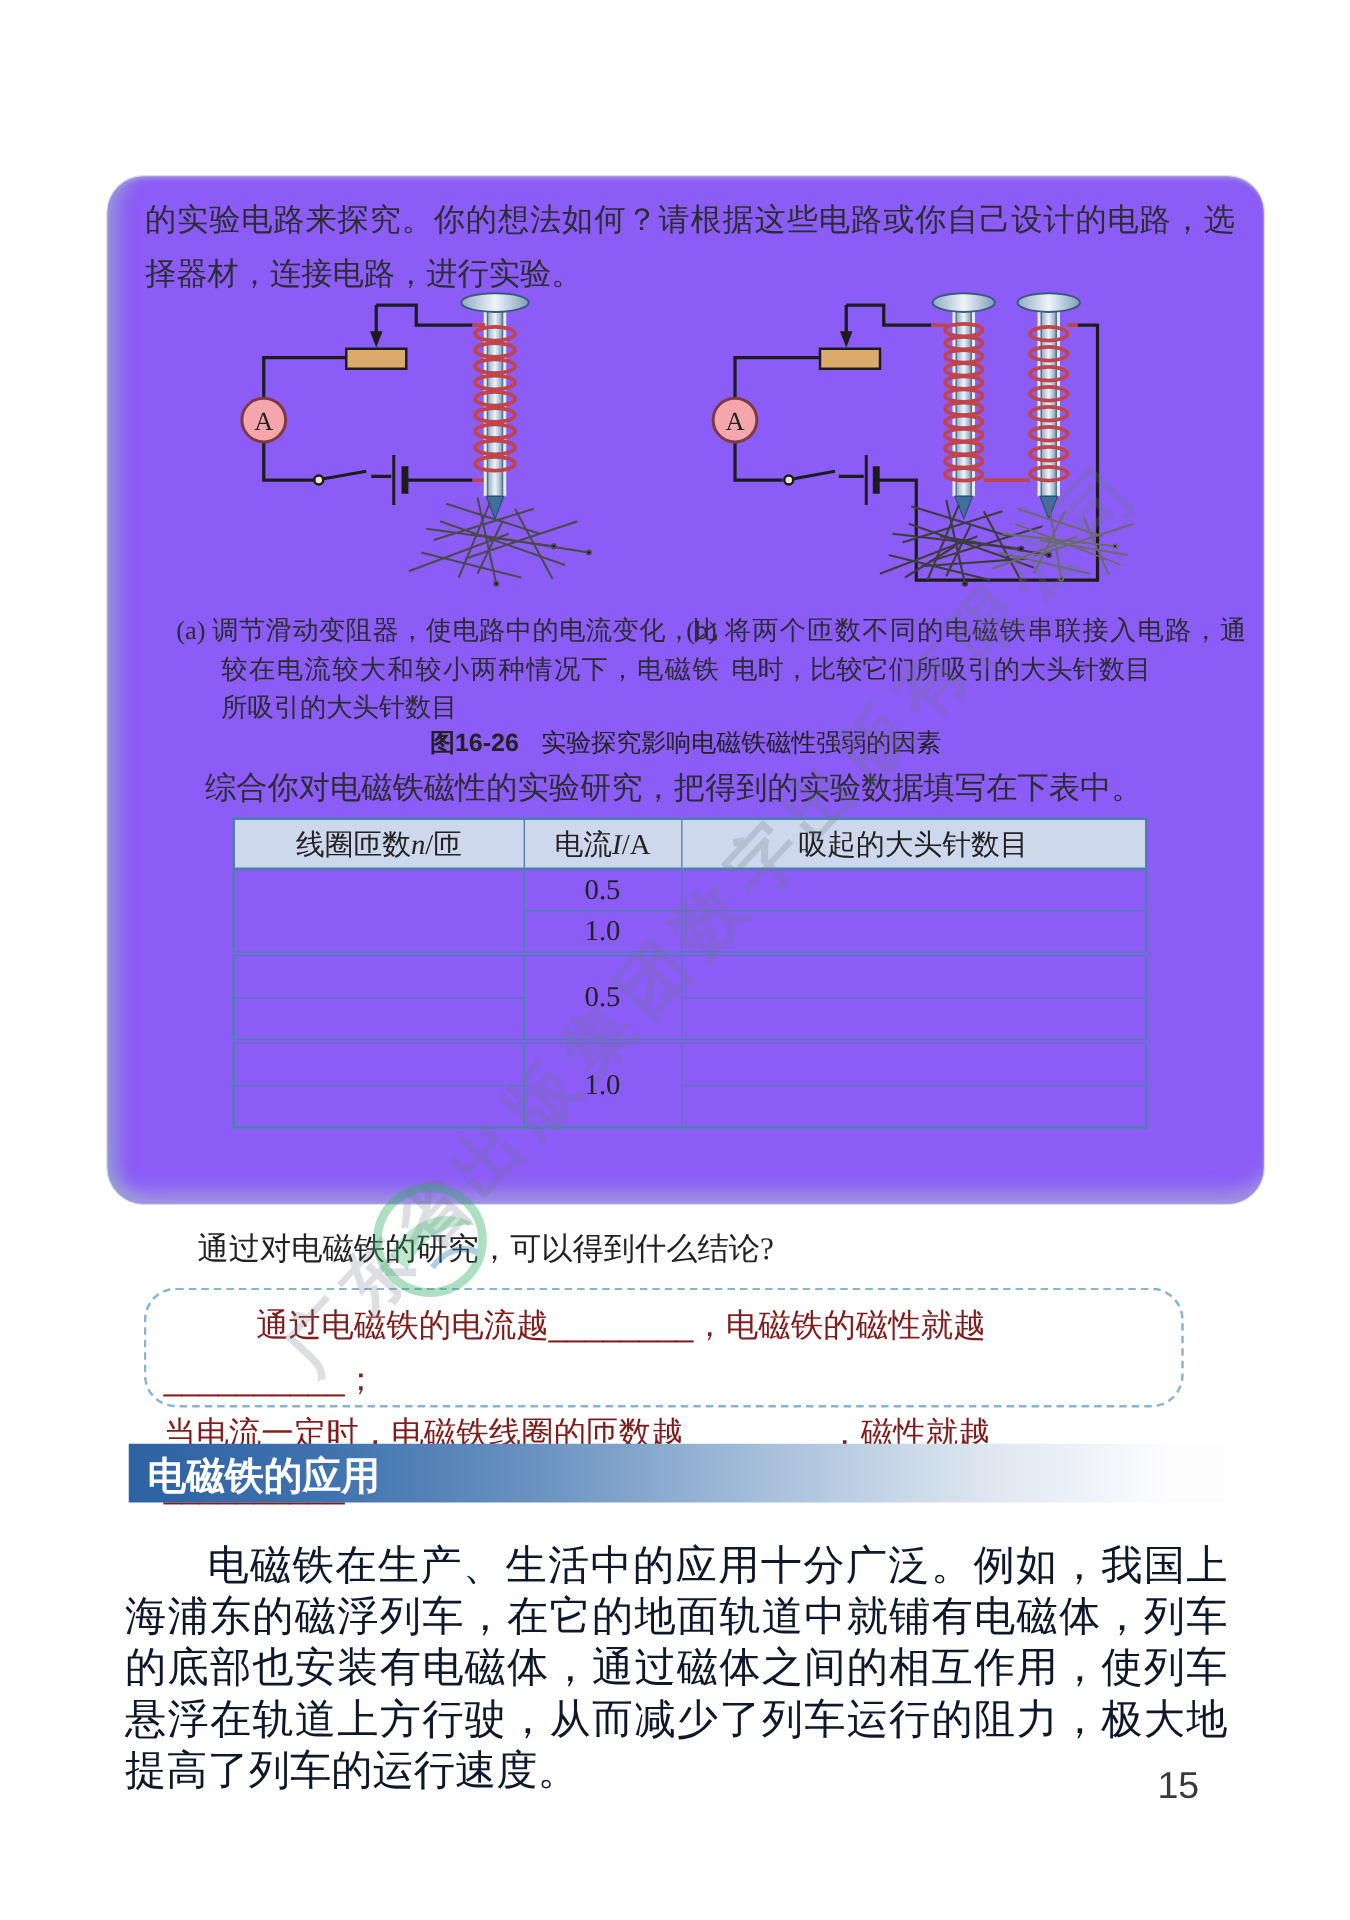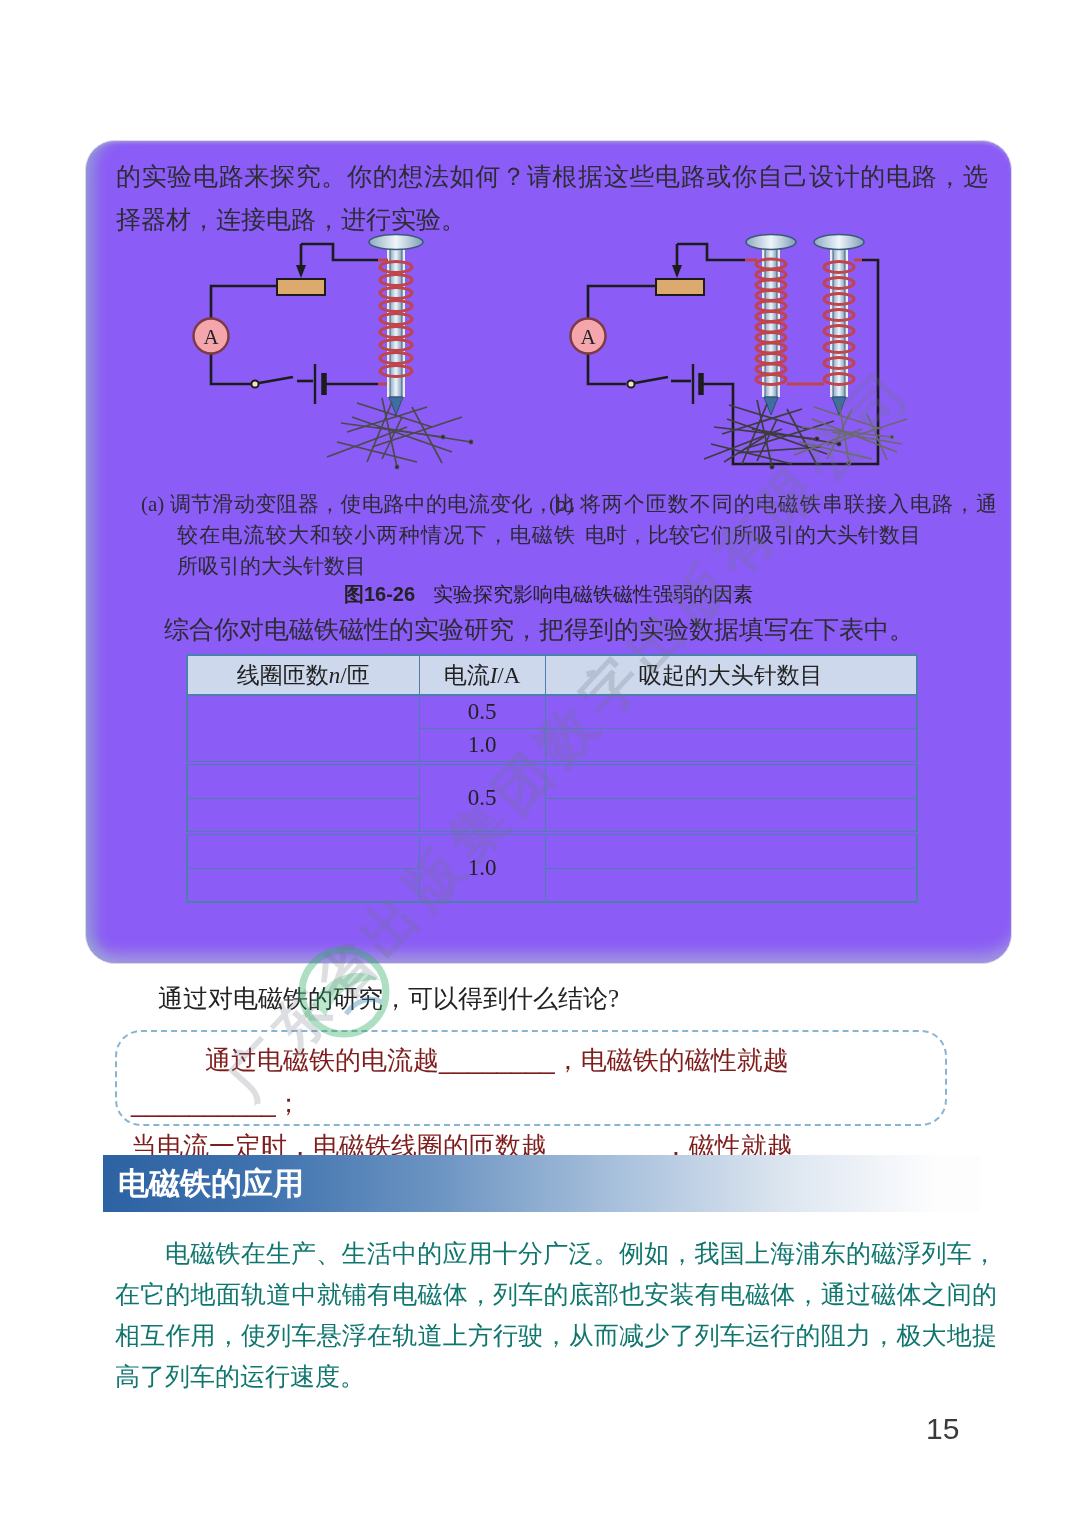--- a/index.html
+++ b/index.html
@@ -36,26 +36,26 @@
   tr.block-start td{border-top:4px double #4d7fae;}
   .note{position:absolute;left:84px;top:766px;font-size:21px;color:#2b2b33;}
 
   
   .question{position:absolute;left:158px;top:982px;font-size:25px;color:#222;}
   .conclusion{position:absolute;left:115px;top:1030px;width:832px;height:96px;border:2px dashed #86b5d3;
       border-radius:26px;box-sizing:border-box;padding:7px 18px 0 14px;
       font-family:"Liberation Sans",sans-serif;font-weight:400;font-size:26px;line-height:43px;color:#7f1d1d;}
   .conclusion .l1{text-indent:74px;}
 
-  .section-bar{position:absolute;left:103px;top:1155px;width:877px;height:57px;
+  .section-bar{position:absolute;left:103px;top:1155px;width:877px;height:47px;
       background:linear-gradient(90deg,#2d62a3 0%,#3f72ae 18%,#6c94c2 38%,#a6bfdb 58%,#dde6f0 78%,#fdfdfe 95%);
-      color:#fff;font-family:Liberation Sans, sans-serif;font-weight:700;font-size:31px;
+      color:#fff;font-family:Liberation Mono, monospace;font-weight:700;font-size:31px;
       line-height:57px;padding-left:15px;box-sizing:border-box;}
-  .bodypara{position:absolute;left:115px;top:1233px;width:882px;font-size:25px;line-height:41px;
-      text-align:justify;text-indent:2em;color:#0f766e;}
+  .bodypara{position:absolute;left:100px;top:1233px;width:882px;font-size:33px;line-height:41px;
+      text-align:justify;text-indent:2em;color:#0f172a;}
   .pagenum{position:absolute;left:926px;top:1412px;font-size:30px;color:#3a3a3a;
       font-family:"Liberation Sans",sans-serif;}
 </style>
 </head>
 <body>
 
 <div id="canvas">
 
   <div class="wm-text">广东省出版集团数字出版有限公司</div>
   <svg class="wm-logo" width="96" height="96" viewBox="0 0 96 96">

